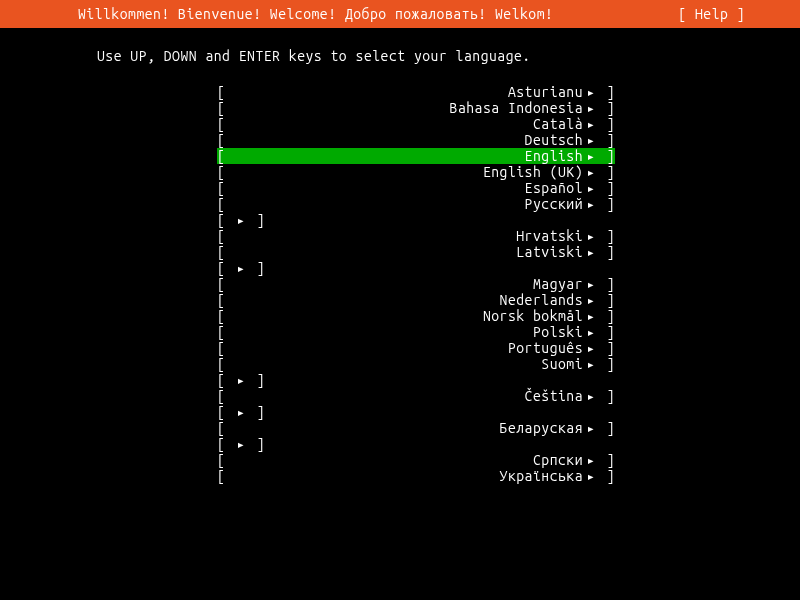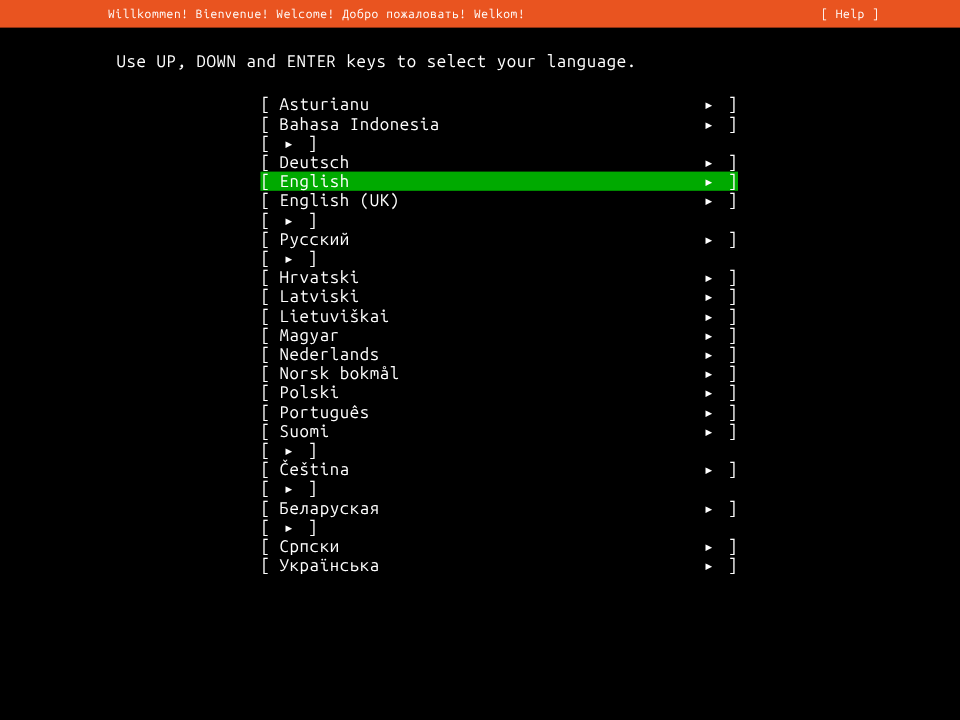--- a/index.html
+++ b/index.html
@@ -9,25 +9,25 @@
       background: #000;
       font-family: 'Ubuntu Mono', 'Courier New', monospace;
       font-size: 14px;
       color: #fff;
       overflow: hidden;
       letter-spacing: 0.5px;
     }
     .header {
       background: #e95420;
       color: #fff;
-      padding: 6px 12px;
+      padding: 6px 0;
       display: flex;
       justify-content: space-between;
       align-items: flex-end;
-      font-size: 10px;
+      font-size: 14px;
     }
     .header-title {
       padding-left: 78px;
     }
     .header-help {
       padding-right: 55px;
     }
     .content {
       padding: 20px 0 0 78px;
       margin-left: 19px;
@@ -48,21 +48,21 @@
     .lang-row.selected {
       background: #00aa00;
       color: #fff;
     }
     .bracket-open {
       width: 16px;
       text-align: left;
     }
     .lang-label {
       flex: 1;
-      text-align: left;
+      text-align: right;
     }
     .arrow {
       width: 16px;
       text-align: center;
     }
     .bracket-close {
       width: 16px;
       text-align: right;
     }
   </style>
@@ -84,20 +84,21 @@
         <span class="bracket-close">]</span>
       </div>
       <div class="lang-row">
         <span class="bracket-open">[</span>
         <span class="lang-label">Bahasa Indonesia</span>
         <span class="arrow">▸</span>
         <span class="bracket-close">]</span>
       </div>
       <div class="lang-row">
         <span class="bracket-open">[</span>
+        <span class="lang-label">Català</span>
         <span class="arrow">▸</span>
         <span class="bracket-close">]</span>
       </div>
       <div class="lang-row">
         <span class="bracket-open">[</span>
         <span class="lang-label">Deutsch</span>
         <span class="arrow">▸</span>
         <span class="bracket-close">]</span>
       </div>
       <div class="lang-row selected">
@@ -107,20 +108,21 @@
         <span class="bracket-close">]</span>
       </div>
       <div class="lang-row">
         <span class="bracket-open">[</span>
         <span class="lang-label">English (UK)</span>
         <span class="arrow">▸</span>
         <span class="bracket-close">]</span>
       </div>
       <div class="lang-row">
         <span class="bracket-open">[</span>
+        <span class="lang-label">Español</span>
         <span class="arrow">▸</span>
         <span class="bracket-close">]</span>
       </div>
       <div class="lang-row">
         <span class="bracket-open">[</span>
         <span class="lang-label">Русский</span>
         <span class="arrow">▸</span>
         <span class="bracket-close">]</span>
       </div>
       <div class="lang-row">
@@ -135,21 +137,20 @@
         <span class="bracket-close">]</span>
       </div>
       <div class="lang-row">
         <span class="bracket-open">[</span>
         <span class="lang-label">Latviski</span>
         <span class="arrow">▸</span>
         <span class="bracket-close">]</span>
       </div>
       <div class="lang-row">
         <span class="bracket-open">[</span>
-        <span class="lang-label">Lietuviškai</span>
         <span class="arrow">▸</span>
         <span class="bracket-close">]</span>
       </div>
       <div class="lang-row">
         <span class="bracket-open">[</span>
         <span class="lang-label">Magyar</span>
         <span class="arrow">▸</span>
         <span class="bracket-close">]</span>
       </div>
       <div class="lang-row">

